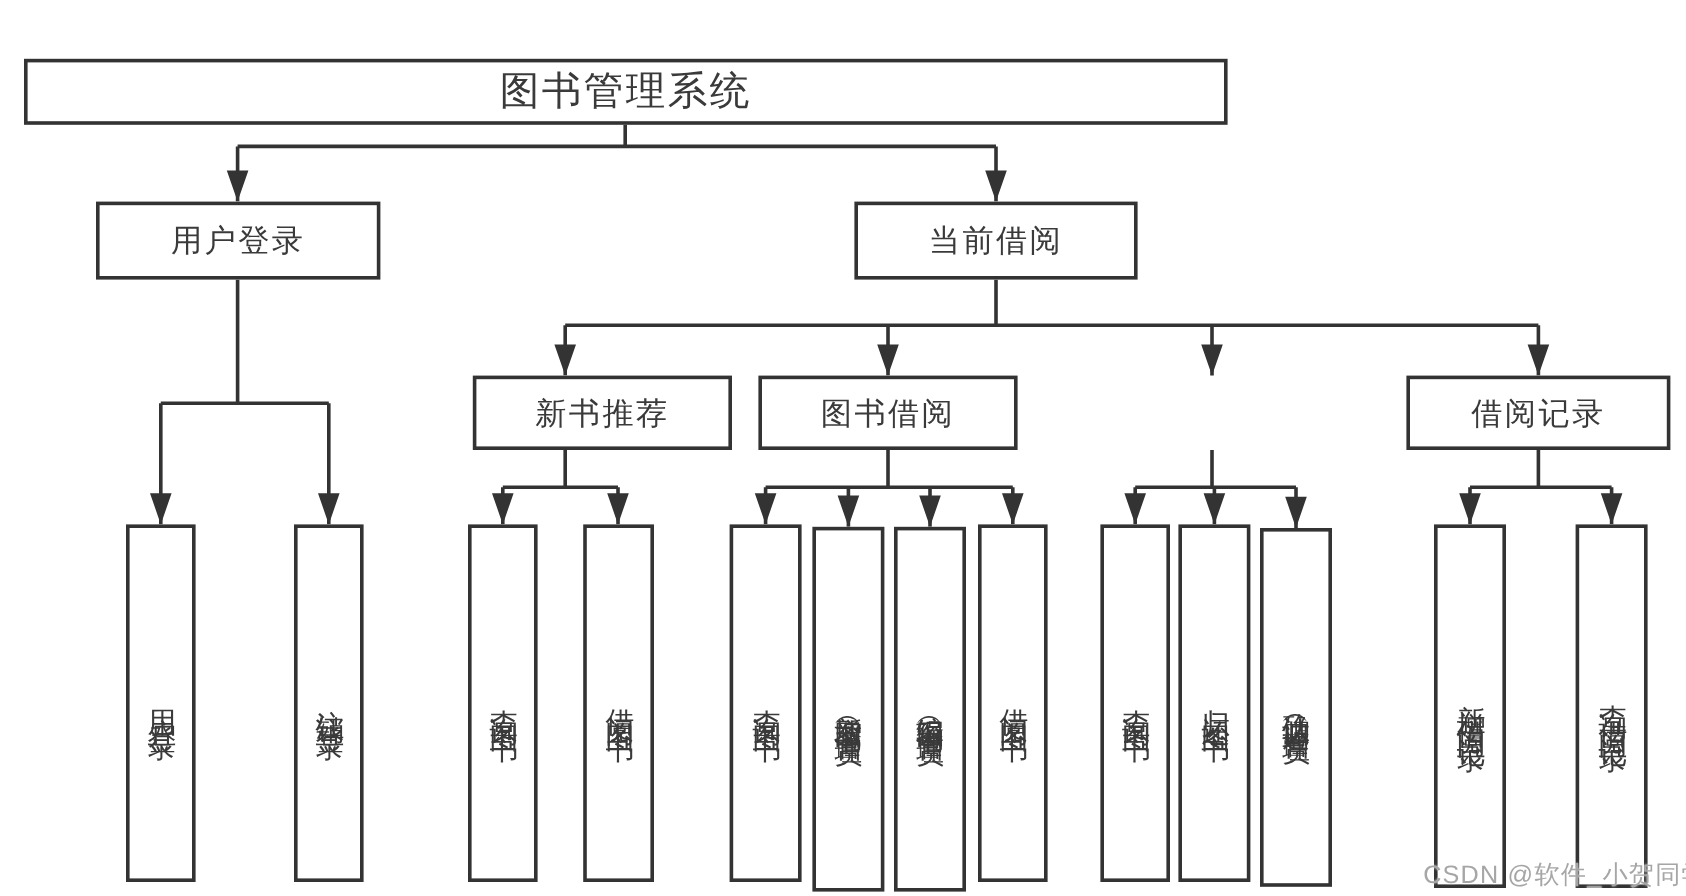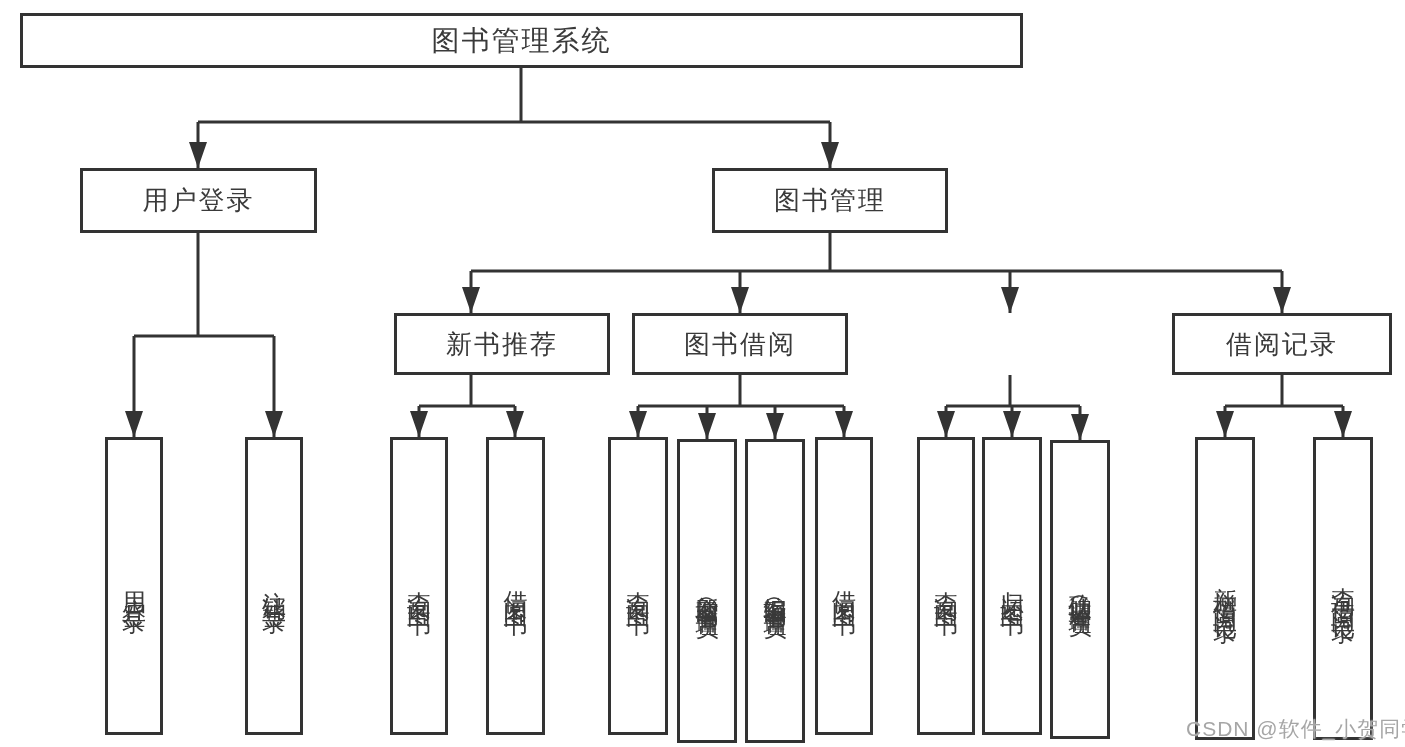--- a/index.html
+++ b/index.html
@@ -6,21 +6,21 @@
   html,body { background:#fff; }
   body { font-family:"Liberation Sans","DejaVu Sans",sans-serif; }
   .canvas { position:relative; width:1405px; height:747px; background:#ffffff; overflow:hidden; }
   .connectors { position:absolute; left:0; top:0; width:1405px; height:747px; }
   .node {
     position:absolute; border:3px solid #333333; background:#ffffff;
     display:flex; align-items:center; justify-content:center;
     color:#3a3a3a;
   }
   .h-node { font-size:26px; letter-spacing:2px; }
-  .root-node { font-size:28px; }
+  .root-node { font-size:33px;margin-top:36px; }
   .v-node span {
     writing-mode:vertical-rl; text-orientation:mixed;
     font-size:24px; letter-spacing:7px; white-space:nowrap; line-height:1;
   }
   .v-node.long span { font-size:23px; letter-spacing:3px; }
   .watermark {
     position:absolute; left:1186px; top:715px;
     font-size:21px; color:#a6a6a6; white-space:nowrap; letter-spacing:1px;
     text-shadow:0 0 2px #ffffff;
   }
@@ -51,21 +51,21 @@
   </svg>
 
   <div class="node h-node root-node" style="left:20px; top:13px; width:1003px; height:55px;">
     <span>图书管理系统</span>
   </div>
 
   <div class="node h-node" style="left:80px; top:168px; width:237px; height:65px;">
     <span>用户登录</span>
   </div>
   <div class="node h-node" style="left:712px; top:168px; width:236px; height:65px;">
-    <span>图书管理</span>
+    <span>当前借阅</span>
   </div>
 
   <div class="node h-node" style="left:363px; top:313px; width:216px; height:62px;margin-left:31px;">
     <span>新书推荐</span>
   </div>
   <div class="node h-node" style="left:632px; top:313px; width:216px; height:62px;">
     <span>图书借阅</span>
   </div>
   <div class="node h-node" style="left:1172px; top:313px; width:220px; height:62px;">
     <span>借阅记录</span>

